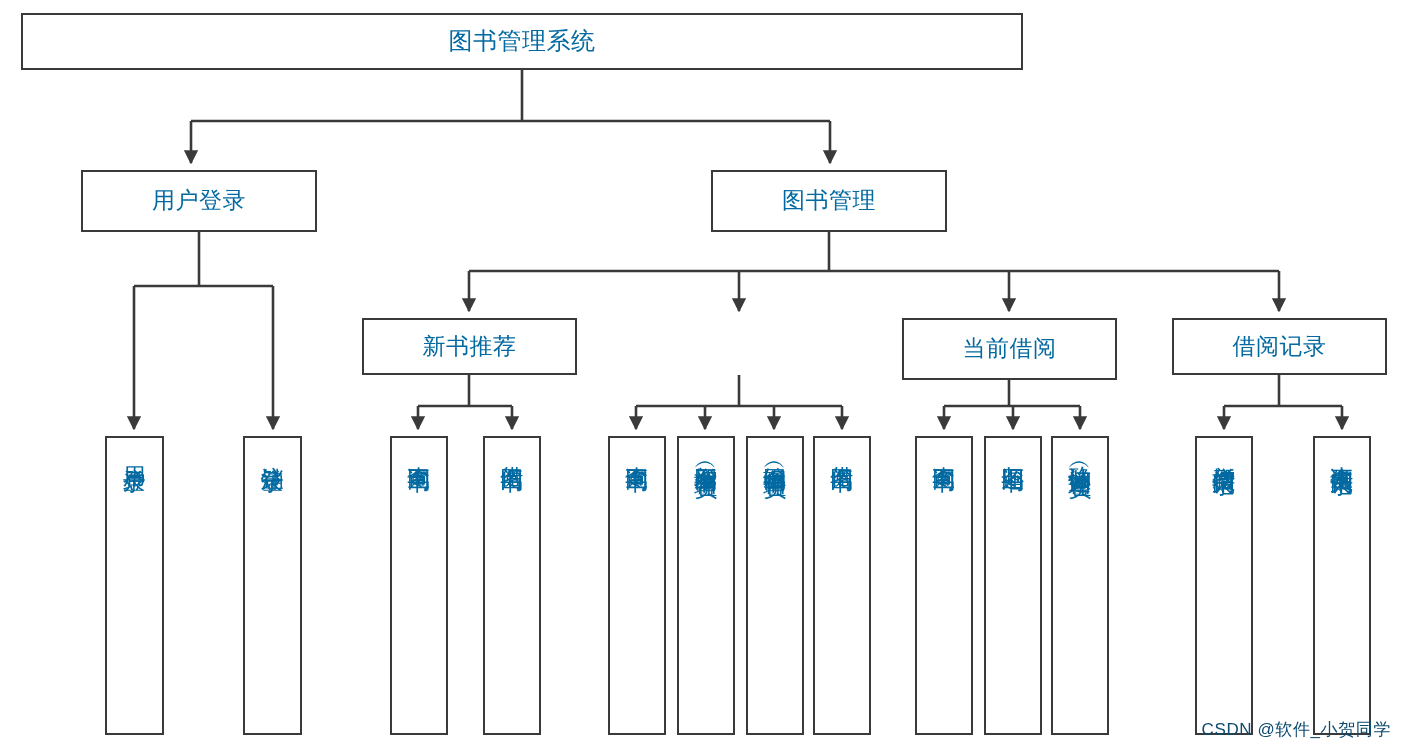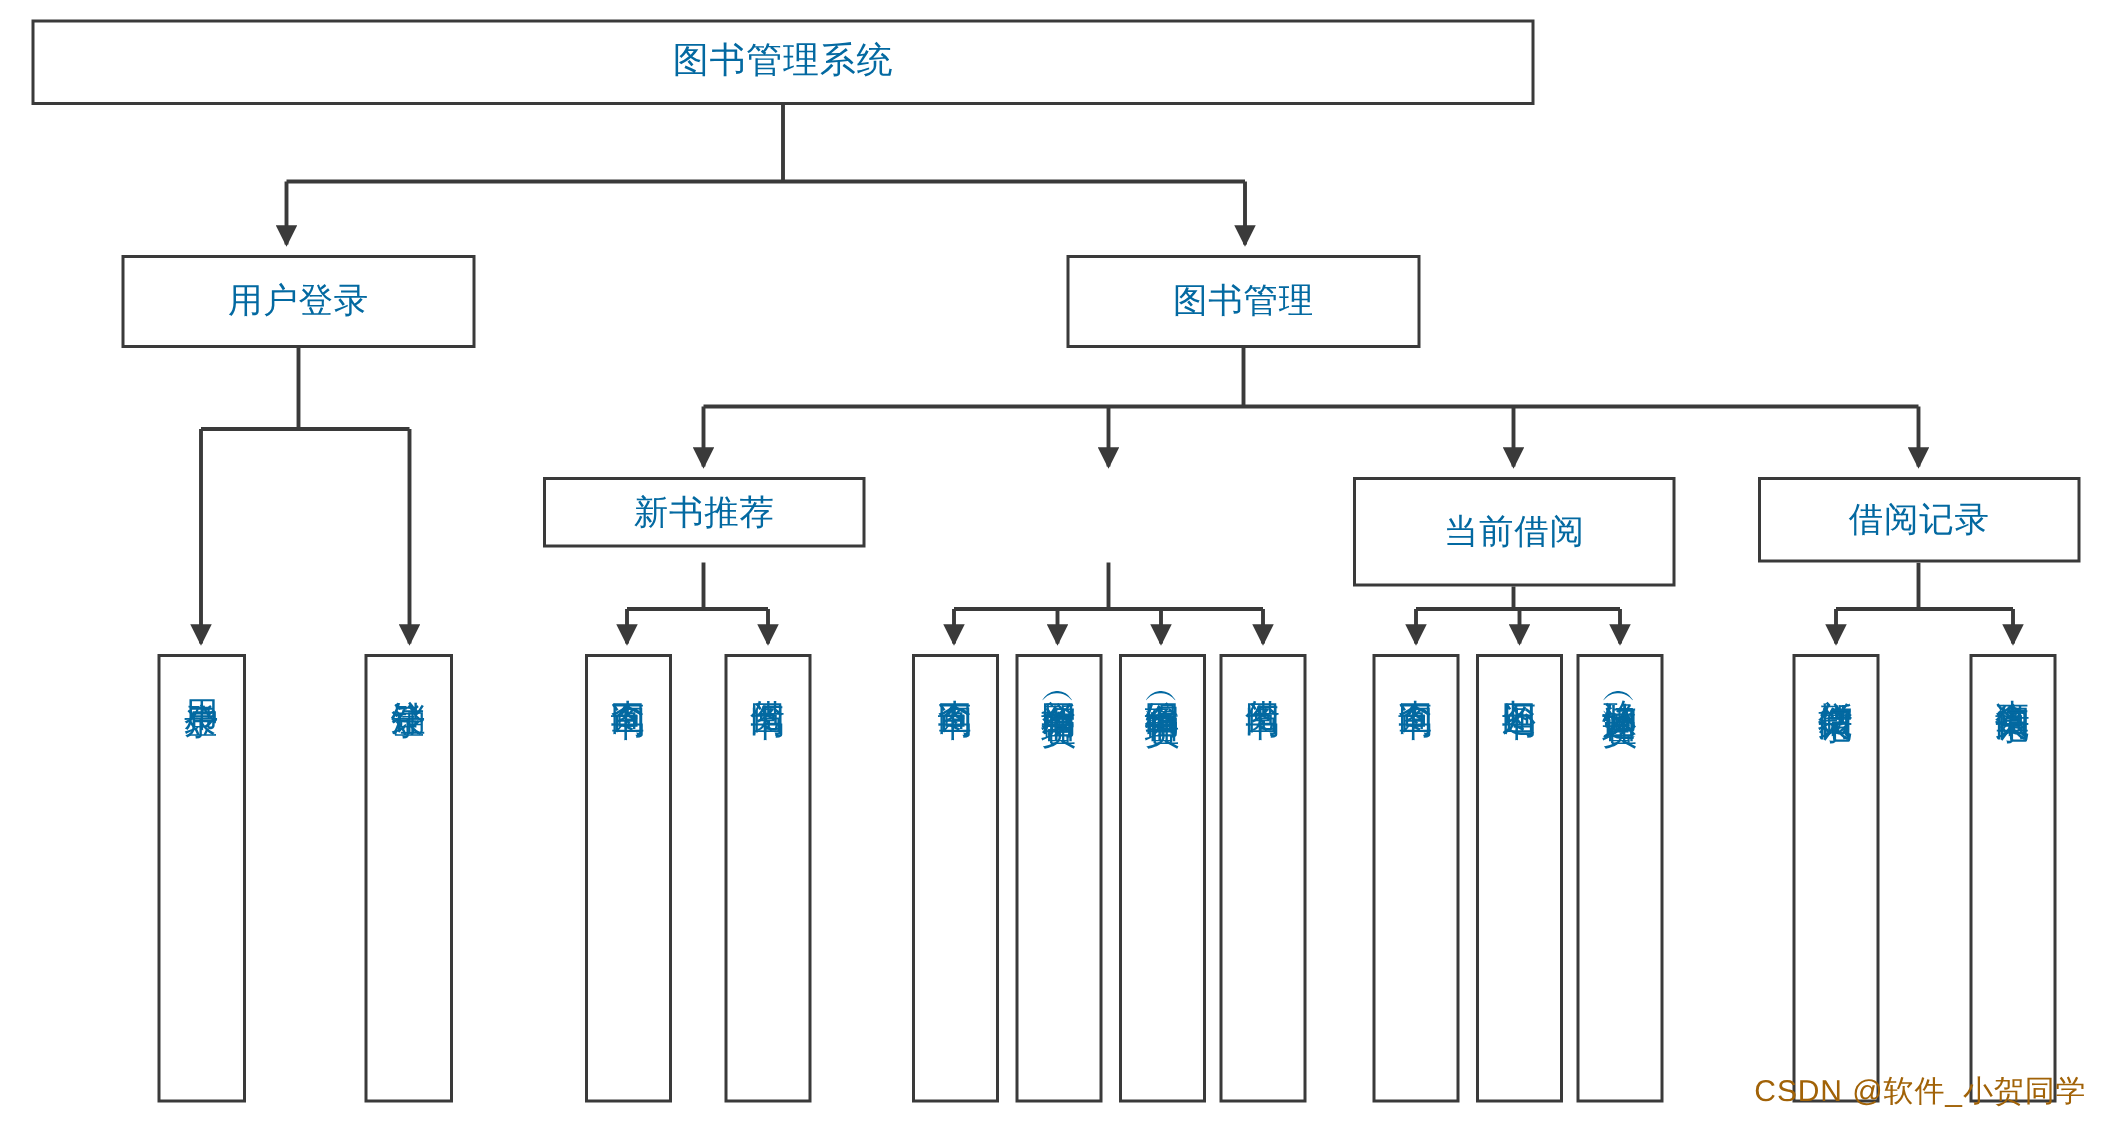--- a/index.html
+++ b/index.html
@@ -59,22 +59,22 @@
     letter-spacing:1.5px;
     white-space:normal;
     max-height:276px;
     text-align:left;
   }
   
   #watermark{
     position:absolute;
     right:14px;
     bottom:6px;
-    font-size:20px;
-    color:#a16207;
+    font-size:17px;
+    color:#0c4a6e;
     letter-spacing:0.6px;
     z-index:3;
     white-space:nowrap;
     margin-top:40px;
   }
 </style>
 </head>
 <body>
 
 <div id="canvas">
@@ -134,26 +134,26 @@
   </div>
 
   <div class="node horiz" style="left:81px;top:170px;width:236px;height:62px;">
     <span class="lbl">用户登录</span>
   </div>
 
   <div class="node horiz" style="left:711px;top:170px;width:236px;height:62px;">
     <span class="lbl">图书管理</span>
   </div>
 
-  <div class="node horiz" style="left:362px;top:318px;width:215px;height:47px;">
+  <div class="node horiz" style="left:362px;top:318px;width:215px;height:57px;">
     <span class="lbl">新书推荐</span>
   </div>
 
 
-  <div class="node horiz" style="left:902px;top:318px;width:215px;height:73px;">
+  <div class="node horiz" style="left:902px;top:318px;width:215px;height:62px;">
     <span class="lbl">当前借阅</span>
   </div>
 
   <div class="node horiz" style="left:1172px;top:318px;width:215px;height:57px;">
     <span class="lbl">借阅记录</span>
   </div>
 
   <div class="node vert" style="left:105px;top:436px;width:59px;height:299px;">
     <span class="lbl">用户登录</span>
   </div>

